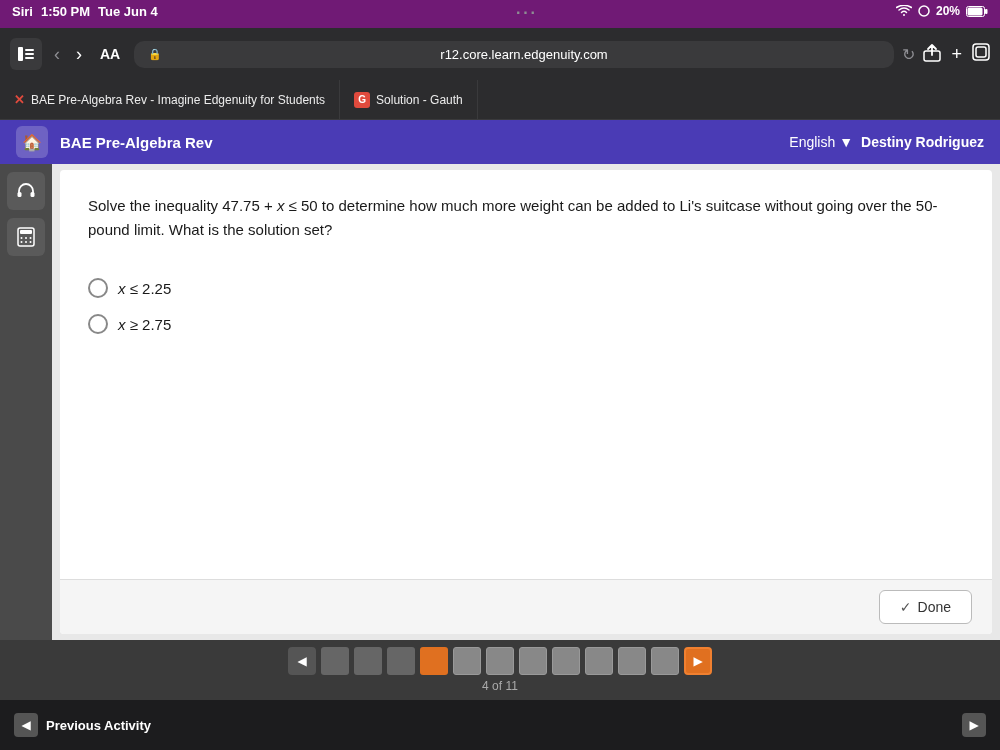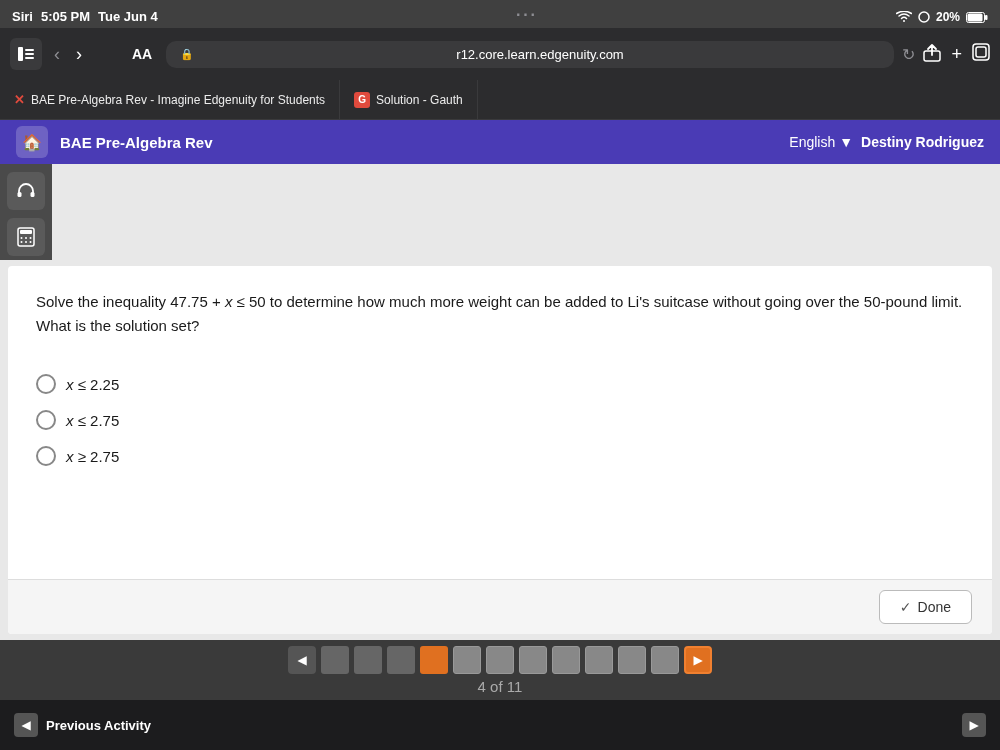--- a/index.html
+++ b/index.html
@@ -1,23 +1,23 @@
 <!DOCTYPE html>
 <html><head>
   <meta charset="utf-8">
   <style>
     * { margin: 0; padding: 0; box-sizing: border-box; }
     body { width: 1000px; height: 750px; overflow: hidden; background: #1c1c1e; font-family: -apple-system, BlinkMacSystemFont, 'Helvetica Neue', Arial, sans-serif; }
 
     
     .status-bar {
-      background: #404040;
+      background: #701a75;
       color: white;
       display: flex;
-      align-items: flex-end;
+      align-items: flex-start;
       justify-content: space-between;
       padding: 4px 12px;
       height: 28px;
       font-size: 13px;
       font-weight: 600;
       gap: 27px;
     }
     .status-left { display: flex; align-items: center; gap: 8px; }
     .status-right { display: flex; align-items: center; gap: 6px; font-size: 12px; }
 
@@ -39,21 +39,21 @@
       display: flex; align-items: center; justify-content: center;
       cursor: pointer; font-size: 14px;
     }
     .nav-btn {
       background: none; border: none; color: #8e8e93;
       font-size: 18px; cursor: pointer; padding: 4px;
     }
     .nav-btn.active { color: white; }
     .aa-btn {
       background: none; border: none; color: white;
-      font-size: 14px; font-weight: 600; cursor: pointer; padding: 4px 6px; margin-left: 32px;
+      font-size: 14px; font-weight: 600; cursor: pointer; padding: 4px 6px;
     }
     .address-bar {
       flex: 1;
       background: #3a3a3c;
       border-radius: 10px;
       padding: 6px 14px;
       display: flex; align-items: center; gap: 6px;
       color: white; font-size: 13px;
     }
     .address-bar .lock-icon { color: #8e8e93; font-size: 11px; }
@@ -118,21 +118,20 @@
       background: none; border: none; color: white;
       font-size: 14px; cursor: pointer; display: flex; gap: 4px;
     }
     .user-name { color: white; font-size: 14px; font-weight: 600; }
 
     
     .content-area {
       display: flex;
       height: calc(750px - 28px - 52px - 40px - 44px - 60px - 50px);
       background: #e8e8e8;
-      flex-direction: column;
     }
     .sidebar-icons {
       background: #4a4a4a;
       width: 52px;
       display: flex; flex-direction: column; align-items: center;
       padding-top: 8px; gap: 4px;
     }
     .sidebar-icon-btn {
       background: #5a5a5a; border: none; border-radius: 6px;
       color: white; width: 38px; height: 38px;
@@ -204,21 +203,21 @@
     .page-box {
       width: 28px; height: 28px; border-radius: 3px;
       display: flex; align-items: center; justify-content: center;
       cursor: pointer; font-size: 11px; color: white; border: none;
     }
     .page-box.filled-orange { background: #e07020; }
     .page-box.filled-dark { background: #666; }
     .page-box.empty-gray { background: #888; border: 1px solid #999; }
     .pagination-wrapper { position: relative; display: flex; flex-direction: column; align-items: center; }
     .pagination-inner { display: flex; align-items: center; gap: 5px; }
-    .pagination-label { color: #aaa; font-size: 15px; margin-top: 4px; }
+    .pagination-label { color: #aaa; font-size: 12px; margin-top: 4px; }
 
     
     .bottom-bar {
       background: #1c1c1e;
       height: 50px;
       display: flex; align-items: center;
       padding: 0 14px;
       justify-content: space-between;
     }
     .prev-arrow {
@@ -233,21 +232,21 @@
       display: flex; align-items: center; justify-content: center;
       font-size: 12px; cursor: pointer;
     }
   </style>
 </head>
 <body>
 
 <div class="status-bar">
   <div class="status-left">
     <span>Siri</span>
-    <span>5:05 PM</span>
+    <span>1:50 PM</span>
     <span>Tue Jun 4</span>
   </div>
   <div class="three-dots">···</div>
   <div class="status-right">
 
     <svg width="16" height="12" viewBox="0 0 16 12">
       <path d="M8 10 L8 10" stroke="white" stroke-width="2" stroke-linecap="round"></path>
       <path d="M5.5 7.5 Q8 5 10.5 7.5" stroke="white" stroke-width="1.5" fill="none" stroke-linecap="round"></path>
       <path d="M3 5 Q8 1 13 5" stroke="white" stroke-width="1.5" fill="none" stroke-linecap="round"></path>
       <path d="M0.5 2.5 Q8 -2 15.5 2.5" stroke="white" stroke-width="1.5" fill="none" stroke-linecap="round"></path>
@@ -354,24 +353,20 @@
       <p class="question-text">
         Solve the inequality 47.75 + <em>x</em> ≤ 50 to determine how much more weight can be added to Li's suitcase without going over the 50-pound limit. What is the solution set?
       </p>
       <ul class="options-list">
         <li class="option-item">
           <div class="option-radio"></div>
           <span class="option-text"><em>x</em> ≤ 2.25</span>
         </li>
         <li class="option-item">
           <div class="option-radio"></div>
-          <span class="option-text"><em>x</em> ≤ 2.75</span>
-        </li>
-        <li class="option-item">
-          <div class="option-radio"></div>
           <span class="option-text"><em>x</em> ≥ 2.75</span>
         </li>
       </ul>
     </div>
     <div class="done-bar">
       <button class="done-btn">
         <span class="check">✓</span>
         <span>Done</span>
       </button>
     </div>

